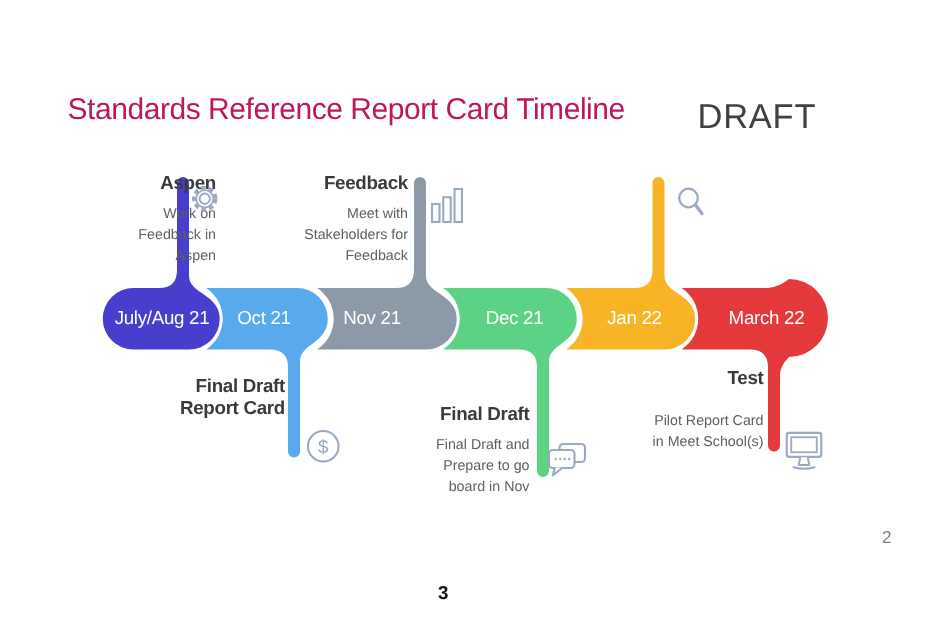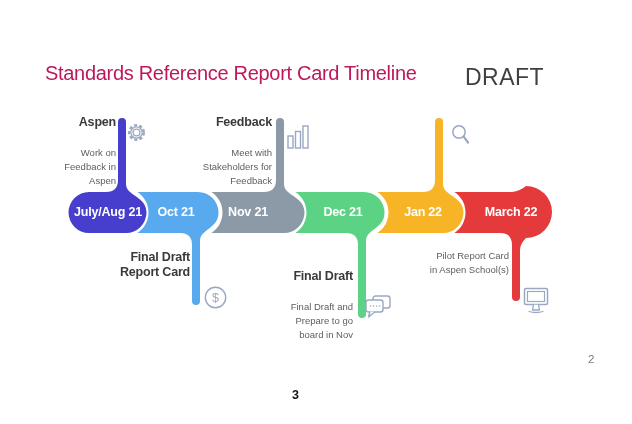--- a/index.html
+++ b/index.html
@@ -3,24 +3,24 @@
 <meta charset="utf-8">
 <style>
   html,body{margin:0;padding:0;background:#fff;}
   #slide{position:relative;width:632px;height:424px;background:#ffffff;overflow:hidden;
          font-family:"Liberation Sans",sans-serif;}
   .title{position:absolute;left:45px;top:62px;font-size:20px;font-weight:normal;
          color:#be185d;letter-spacing:-0.3px;}
   .watermark{position:absolute;left:465px;top:49px;font-size:23px;color:#404040;letter-spacing:0.5px;margin-top:15px;}
   .ribbon-svg{position:absolute;left:0;top:0;}
   .band-label{position:absolute;top:205px;transform:translateX(-50%);font-size:12.5px;
-              font-weight:bold;color:#ffffff;white-space:nowrap;letter-spacing:-0.2px;}
+              font-weight:normal;color:#ffffff;white-space:nowrap;letter-spacing:-0.2px;}
   .callout{position:absolute;text-align:right;white-space:nowrap;}
   .callout .t{font-weight:bold;font-size:12.5px;color:#3a3a3c;line-height:15px;letter-spacing:-0.2px;}
-  .callout .s{font-size:9.5px;color:#5c6063;line-height:14px;margin-top:16px;}
+  .callout .s{font-size:9.5px;color:#5c6063;line-height:14px;margin-top:6px;}
   .icon{position:absolute;}
   .pagenum-corner{position:absolute;left:588px;top:353px;font-size:11.5px;color:#7d7d7d;}
   .pagenum-footer{position:absolute;left:292px;top:388px;font-size:12.5px;font-weight:bold;color:#111;}
 </style>
 </head>
 <body>
 
 <div id="slide">
 
   <div class="title">Standards Reference Report Card Timeline</div>
@@ -47,21 +47,21 @@
              A 24.5 24.5 0 0 0 454.4,192 Z" fill="#e53a3c"></path>
   </svg>
 
   <div class="band-label" style="left:108px">July/Aug 21</div>
   <div class="band-label" style="left:176px">Oct 21</div>
   <div class="band-label" style="left:248px">Nov 21</div>
   <div class="band-label" style="left:343px">Dec 21</div>
   <div class="band-label" style="left:423px">Jan 22</div>
   <div class="band-label" style="left:511px">March 22</div>
 
-  <div class="callout" style="right:516px;top:115px">
+  <div class="callout" style="right:488px;top:115px">
     <div class="t">Aspen</div>
     <div class="s">
       <div>Work on</div>
       <div>Feedback in</div>
       <div>Aspen</div>
     </div>
   </div>
 
   <div class="callout" style="right:360px;top:115px">
     <div class="t">Feedback</div>
@@ -84,24 +84,25 @@
     <div class="t">Final Draft</div>
     <div class="s">
       <div>Final Draft and</div>
       <div>Prepare to go</div>
       <div>board in Nov</div>
     </div>
   </div>
 
   <div class="callout" style="right:123px;top:245px">
     <div class="t">
+      <div>Test</div>
     </div>
-    <div class="s" style="margin-top:4px">
+    <div class="s" style="margin-top:14px">
       <div>Pilot Report Card</div>
-      <div>in Aspen School(s)</div>
+      <div>in Meet School(s)</div>
     </div>
   </div>
 
   <svg class="icon" style="left:126px;top:122px" width="21" height="21" viewBox="0 0 22 22">
     <circle cx="11" cy="11" r="7.6" fill="none" stroke="#9aa8c2" stroke-width="2.6" stroke-dasharray="3.2 2.3"></circle>
     <circle cx="11" cy="11" r="6" fill="#fff" stroke="#9aa8c2" stroke-width="1.3"></circle>
     <circle cx="11" cy="11" r="3.6" fill="none" stroke="#9aa8c2" stroke-width="1.4"></circle>
   </svg>
 
   <svg class="icon" style="left:287px;top:125px" width="22" height="24" viewBox="0 0 22 24">

